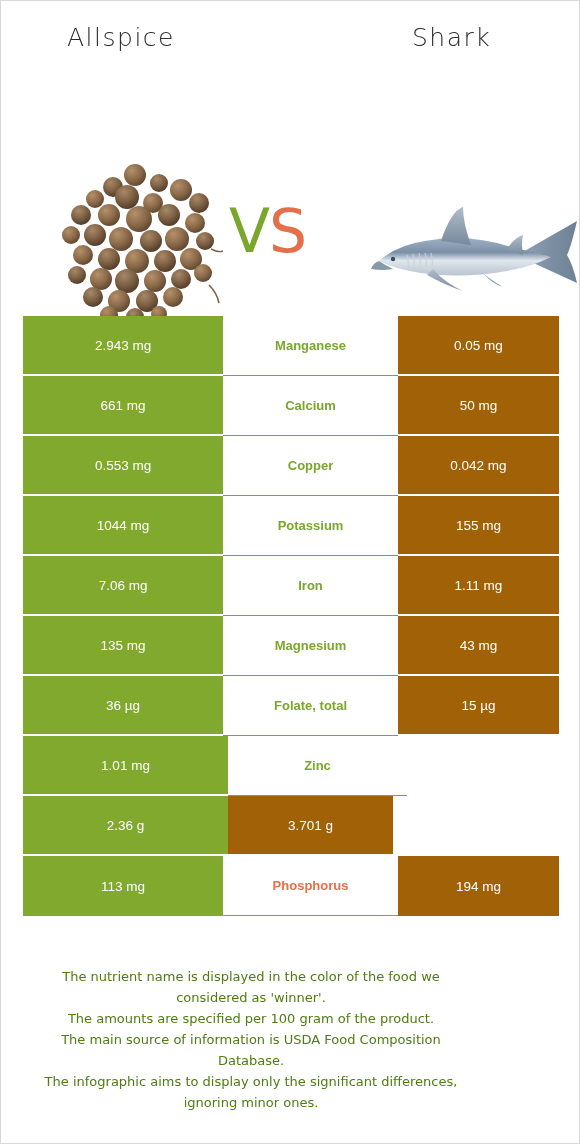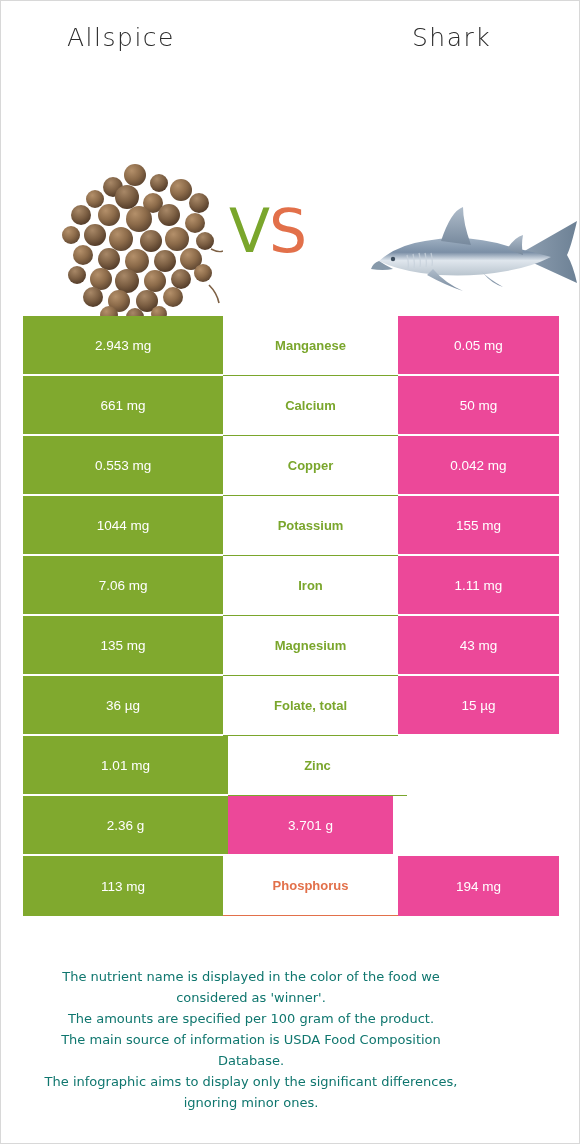--- a/index.html
+++ b/index.html
@@ -92,38 +92,38 @@
   .cell.mid {
     width: 179px;
     background: #ffffff;
     font-size: 13px;
     font-weight: 700;
   }
   .cell.mid.green { color: #7aa62c; border-bottom: 1px solid #7aa62c; }
   .cell.mid.red   { color: #e2704a; border-bottom: 1px solid #e2704a; }
   .cell.right {
     width: 165px;
-    background: #ec4899;
+    background: #a16207;
     color: #ffffff;
     border-bottom: 2px solid #ffffff;
   }
   .row:last-child .cell.left,
   .row:last-child .cell.right { border-bottom: none; }
 
   
   .footer {
     position: absolute;
     left: 0;
     top: 965px;
     width: 500px;
     text-align: center;
     font-family: "DejaVu Sans", sans-serif;
     font-size: 13px;
     line-height: 21px;
-    color: #0f766e;
+    color: #4d7c0f;
     padding: 0 32px;
     box-sizing: border-box;
   }
   .footer-line { display: block; }
 </style>
 </head>
 <body>
 
 <div class="page">
 

